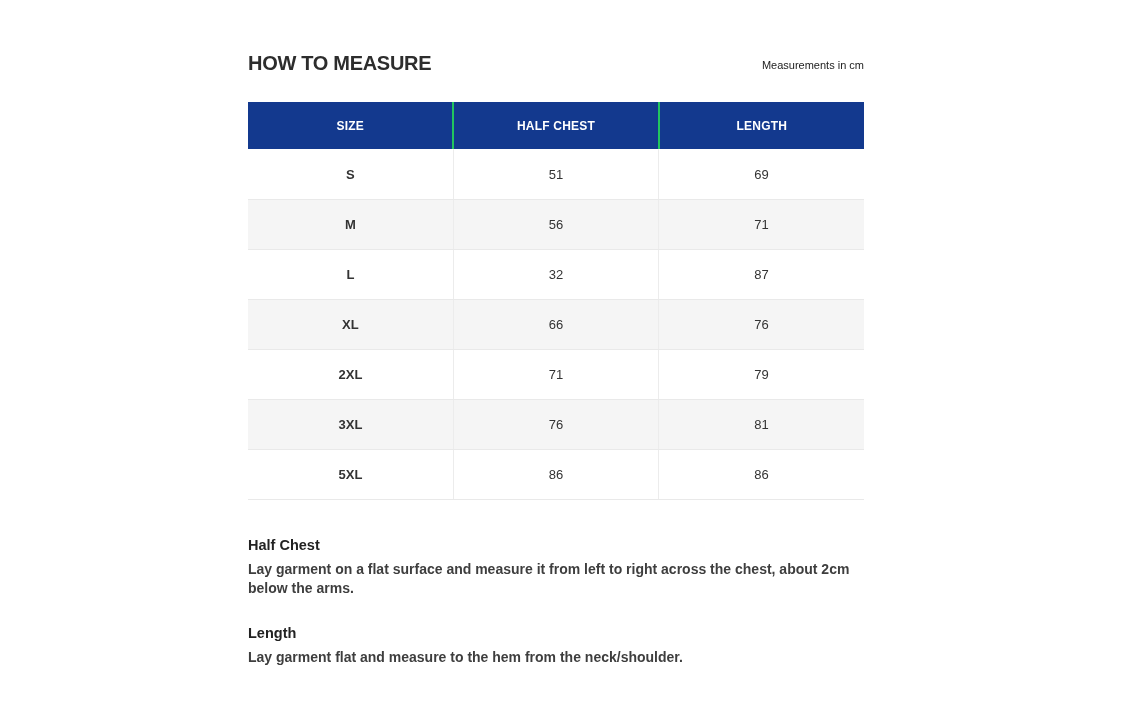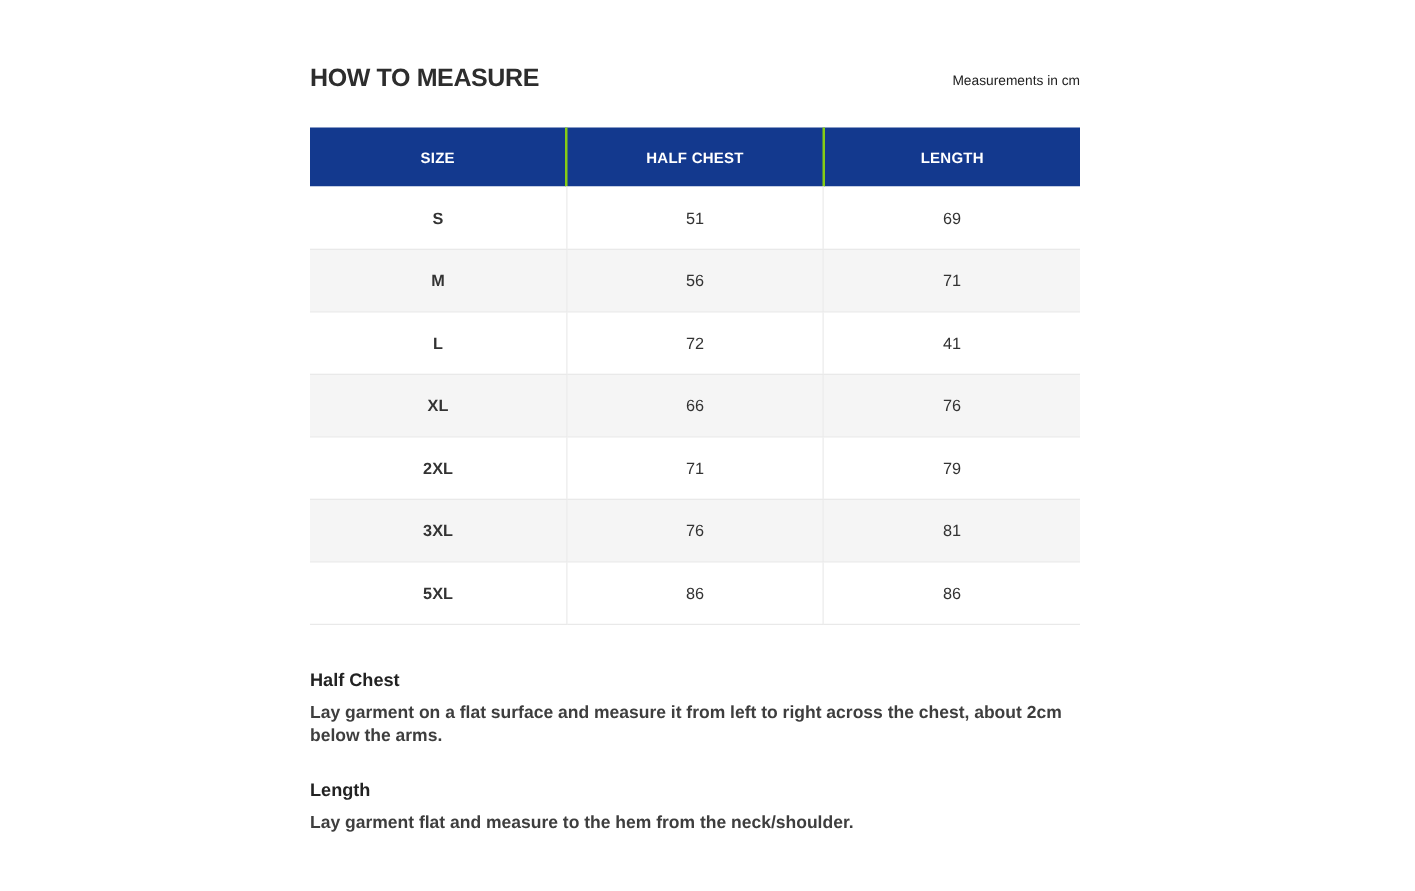--- a/index.html
+++ b/index.html
@@ -55,21 +55,21 @@
     background: var(--header-bg);
     color: var(--header-text);
     font-size: 12px;
     font-weight: 700;
     letter-spacing: 0.2px;
     height: 47px;
     text-align: center;
     vertical-align: middle;
   }
   table.size-table th:not(:last-child) {
-    border-right: 2px solid #84cc16;
+    border-right: 2px solid #22c55e;
   }
   table.size-table td {
     height: 50px;
     text-align: center;
     vertical-align: middle;
     font-size: 13px;
     color: #333333;
     border-bottom: 1px solid var(--row-border);
   }
   table.size-table td:not(:last-child) {
@@ -126,22 +126,22 @@
           <td>51</td>
           <td>69</td>
         </tr>
         <tr>
           <td class="size-cell">M</td>
           <td>56</td>
           <td>71</td>
         </tr>
         <tr>
           <td class="size-cell">L</td>
-          <td>72</td>
-          <td>41</td>
+          <td>32</td>
+          <td>87</td>
         </tr>
         <tr>
           <td class="size-cell">XL</td>
           <td>66</td>
           <td>76</td>
         </tr>
         <tr>
           <td class="size-cell">2XL</td>
           <td>71</td>
           <td>79</td>

